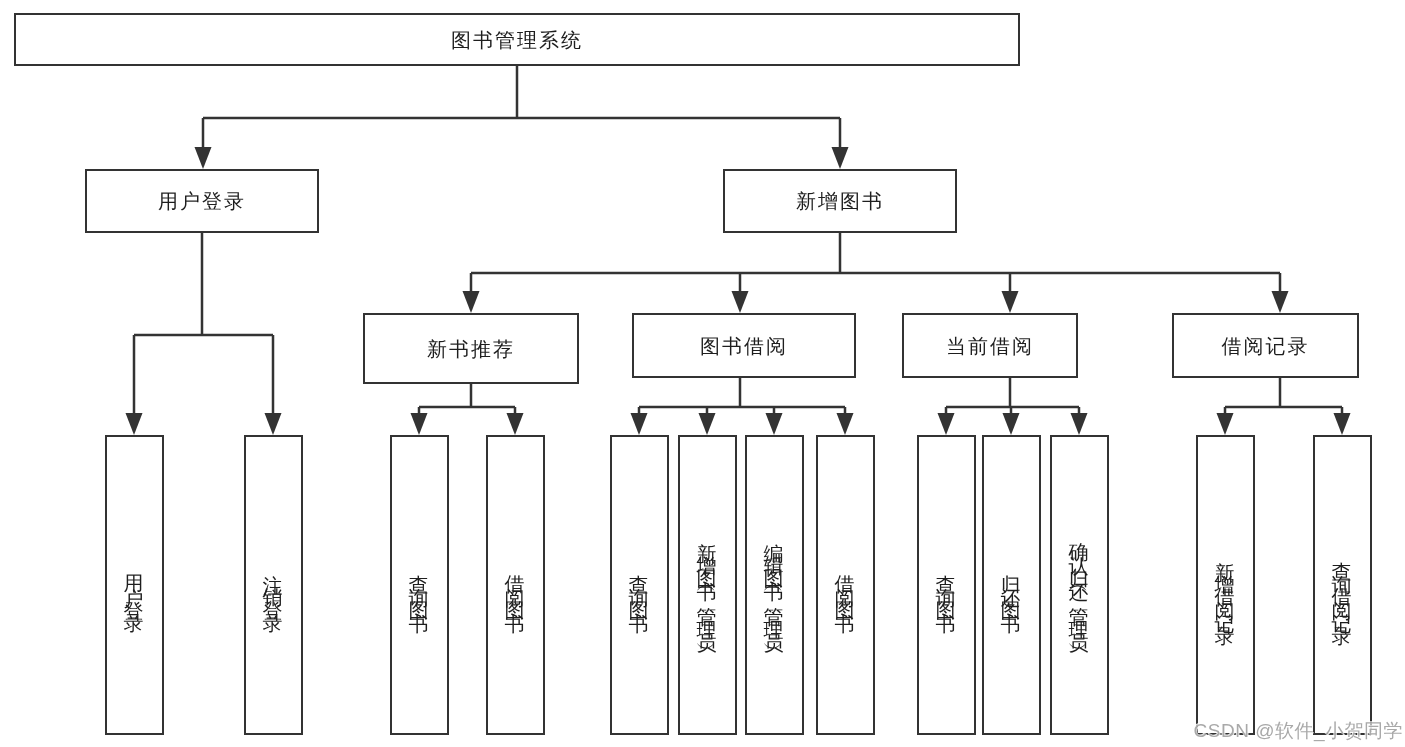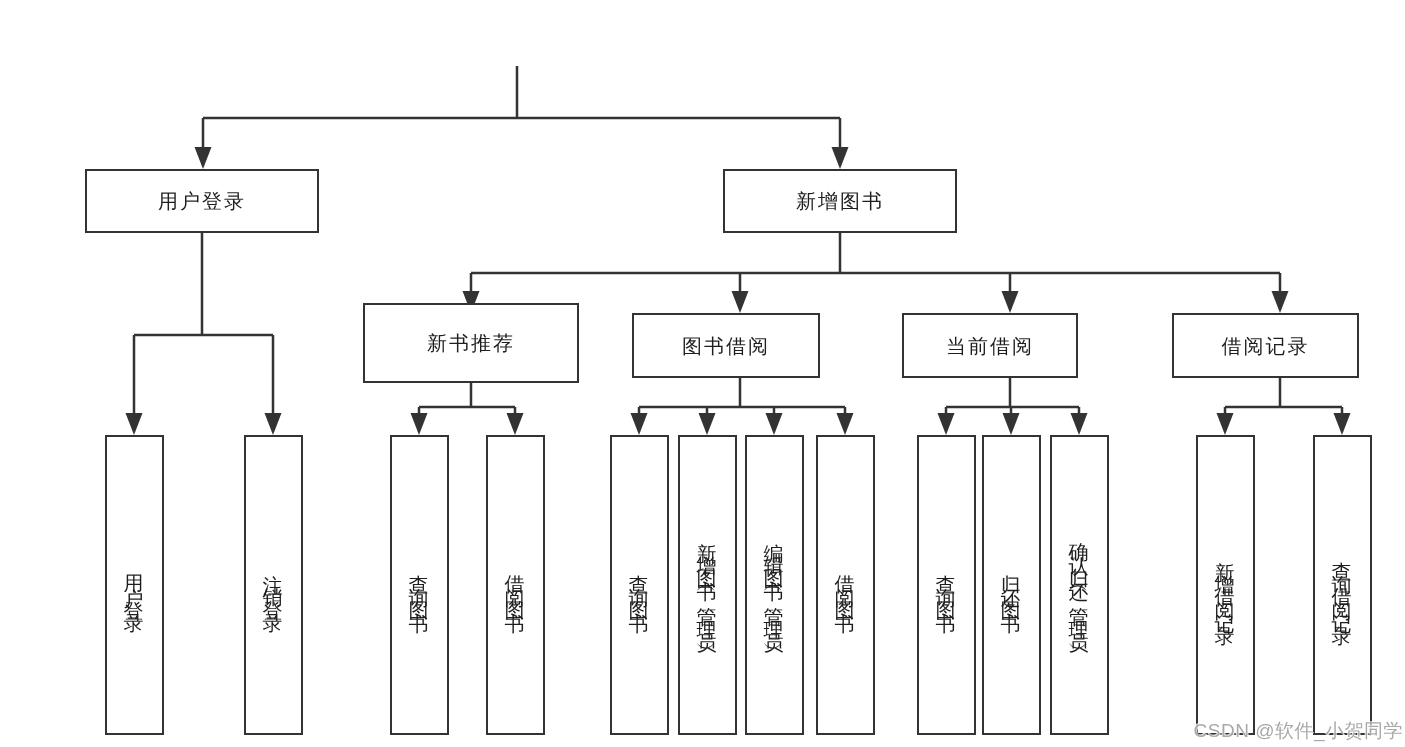--- a/index.html
+++ b/index.html
@@ -89,32 +89,35 @@
       <polygon points="765.5,413 782.5,413 774,435"></polygon>
       <polygon points="836.5,413 853.5,413 845,435"></polygon>
       <polygon points="937.5,413 954.5,413 946,435"></polygon>
       <polygon points="1002.5,413 1019.5,413 1011,435"></polygon>
       <polygon points="1070.5,413 1087.5,413 1079,435"></polygon>
       <polygon points="1216.5,413 1233.5,413 1225,435"></polygon>
       <polygon points="1333.5,413 1350.5,413 1342,435"></polygon>
     </g>
   </svg>
 
+  <div class="box" style="left:14px; top:13px; width:1006px; height:53px">
+    <span class="hlabel">图书管理系统</span>
+  </div>
 
   <div class="box" style="left:85px; top:169px; width:234px; height:64px">
     <span class="hlabel">用户登录</span>
   </div>
   <div class="box" style="left:723px; top:169px; width:234px; height:64px">
     <span class="hlabel">新增图书</span>
   </div>
 
-  <div class="box" style="left:363px; top:303px; width:216px; height:80px">
+  <div class="box" style="left:363px; top:313px; width:216px; height:71px">
     <span class="hlabel">新书推荐</span>
   </div>
-  <div class="box" style="left:632px; top:313px; width:188px; height:65px">
+  <div class="box" style="left:632px; top:313px; width:224px; height:65px">
     <span class="hlabel">图书借阅</span>
   </div>
   <div class="box" style="left:902px; top:313px; width:176px; height:65px">
     <span class="hlabel">当前借阅</span>
   </div>
   <div class="box" style="left:1172px; top:313px; width:187px; height:65px">
     <span class="hlabel">借阅记录</span>
   </div>
 
   <div class="box" style="left:104.5px; top:435px; width:59px; height:300px">

